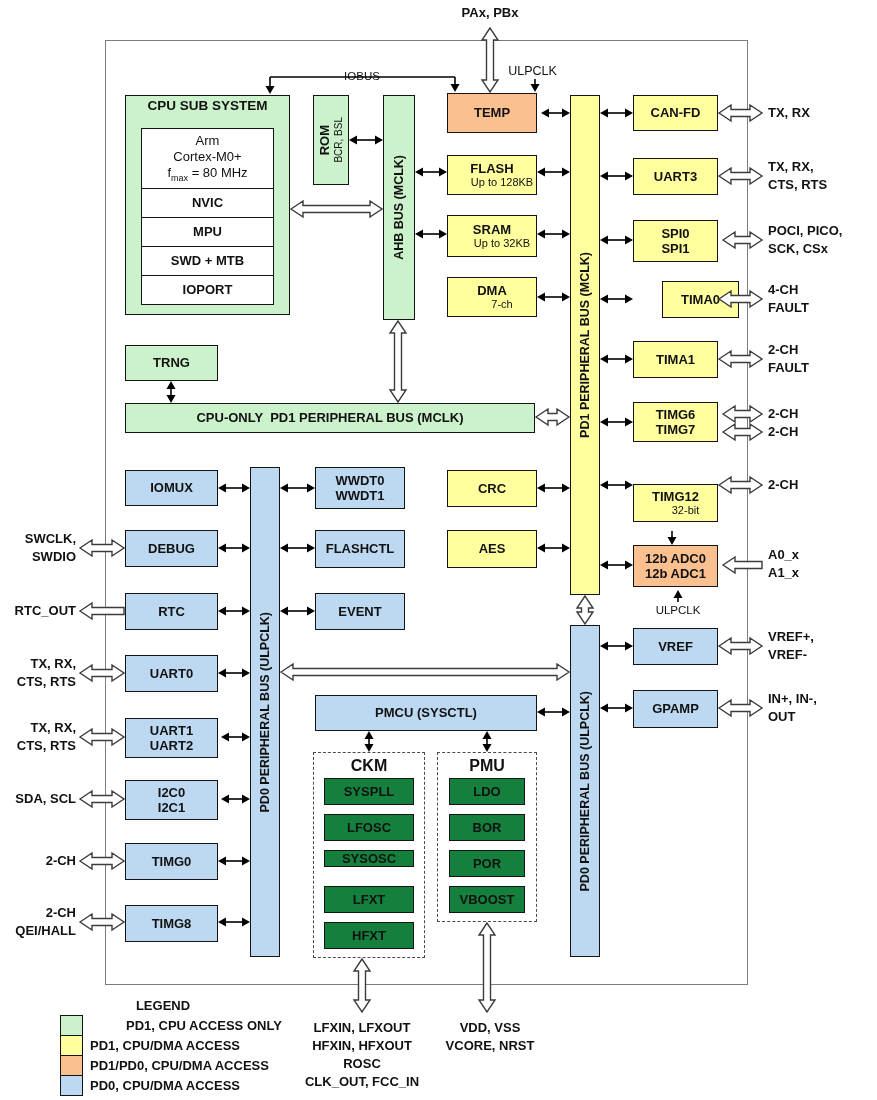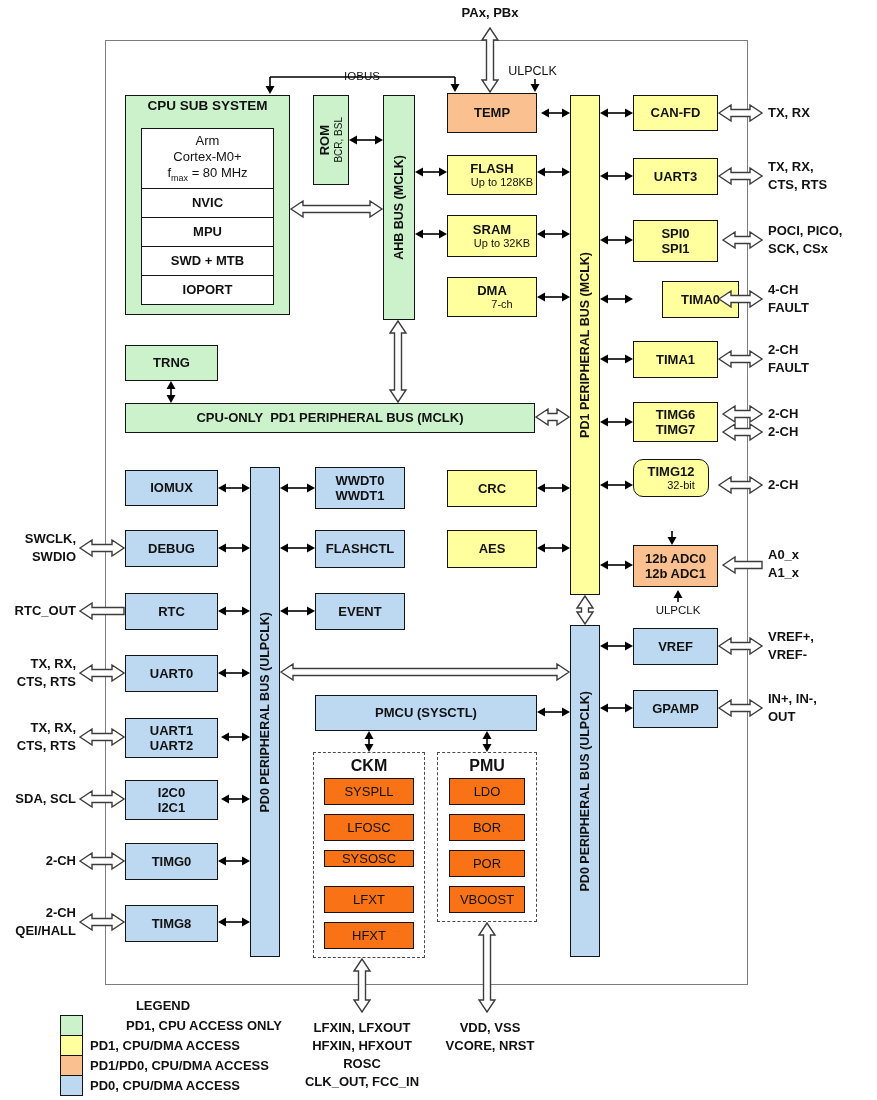--- a/index.html
+++ b/index.html
@@ -15,22 +15,22 @@
   .stacked::before{content:"";position:absolute;left:4px;top:4px;width:100%;height:100%;
        background:inherit;border:1.8px solid #141414;box-sizing:border-box;z-index:-1;}
   .sub{font-weight:400;font-size:11px;padding-left:20px;}
   .vtext{writing-mode:vertical-rl;transform:rotate(180deg);}
   .bus-v{font-size:12.5px;}
   .lbl{position:absolute;font-size:13px;font-weight:700;line-height:18px;}
   .lbl-s{position:absolute;font-size:11.5px;font-weight:400;text-align:center;}
   .dash{position:absolute;border:1.6px dashed #4a4a4a;box-sizing:border-box;}
   .dash-title{position:absolute;left:0;right:0;top:4px;text-align:center;
               font-size:16px;font-weight:700;}
-  .wbox{position:absolute;background:#f97316;border:1.8px solid #141414;box-sizing:border-box;
-        display:flex;align-items:center;justify-content:center;font-size:13px;font-weight:400;}
+  .wbox{position:absolute;background:#15803d;border:1.8px solid #141414;box-sizing:border-box;
+        display:flex;align-items:center;justify-content:center;font-size:13px;font-weight:700;}
   .cpu-title{font-size:13.5px;font-weight:700;margin-top:2px;}
   .cpu-inner{position:absolute;left:15px;top:32px;width:133px;height:177px;
              border:1.8px solid #141414;background:#fff;box-sizing:border-box;
              display:flex;flex-direction:column;}
   .cpurow{flex:0 0 28px;border-top:1.6px solid #141414;display:flex;align-items:center;
           justify-content:center;font-size:13px;font-weight:700;}
   .cpucore{flex:1;display:flex;flex-direction:column;align-items:center;justify-content:center;
            font-size:13px;font-weight:400;line-height:1.25;}
   .pin-l{text-align:right;}
   .legend-sw{position:absolute;left:60px;width:23px;height:21px;border:1.7px solid #141414;
@@ -108,21 +108,21 @@
   <div class="blk yellow" style="left:662px;top:281px;width:77px;height:37px;">
       <span>TIMA0</span>
     </div>
   <div class="blk yellow" style="left:633px;top:341px;width:85px;height:37px;">
       <span>TIMA1</span>
     </div>
   <div class="blk yellow stacked" style="left:633px;top:402px;width:85px;height:40px;">
     <span>TIMG6</span>
       <span>TIMG7</span>
   </div>
-  <div class="blk yellow" style="left:633px;top:459px;width:76px;height:38px;border-radius:10px;">
+  <div class="blk yellow" style="left:633px;top:484px;width:85px;height:38px;">
     <span>TIMG12</span>
     <span class="sub">32-bit</span>
   </div>
 
   <div class="lbl-s" style="left:630px;top:514px;width:92px;margin-top:36px;">TEMP SENSOR</div>
   <div class="blk orange stacked" style="left:633px;top:545px;width:85px;height:42px;">
     <span>12b ADC0</span>
       <span>12b ADC1</span>
   </div>
   <div class="lbl-s" style="left:648px;top:604px;width:60px;">ULPCLK</div>

